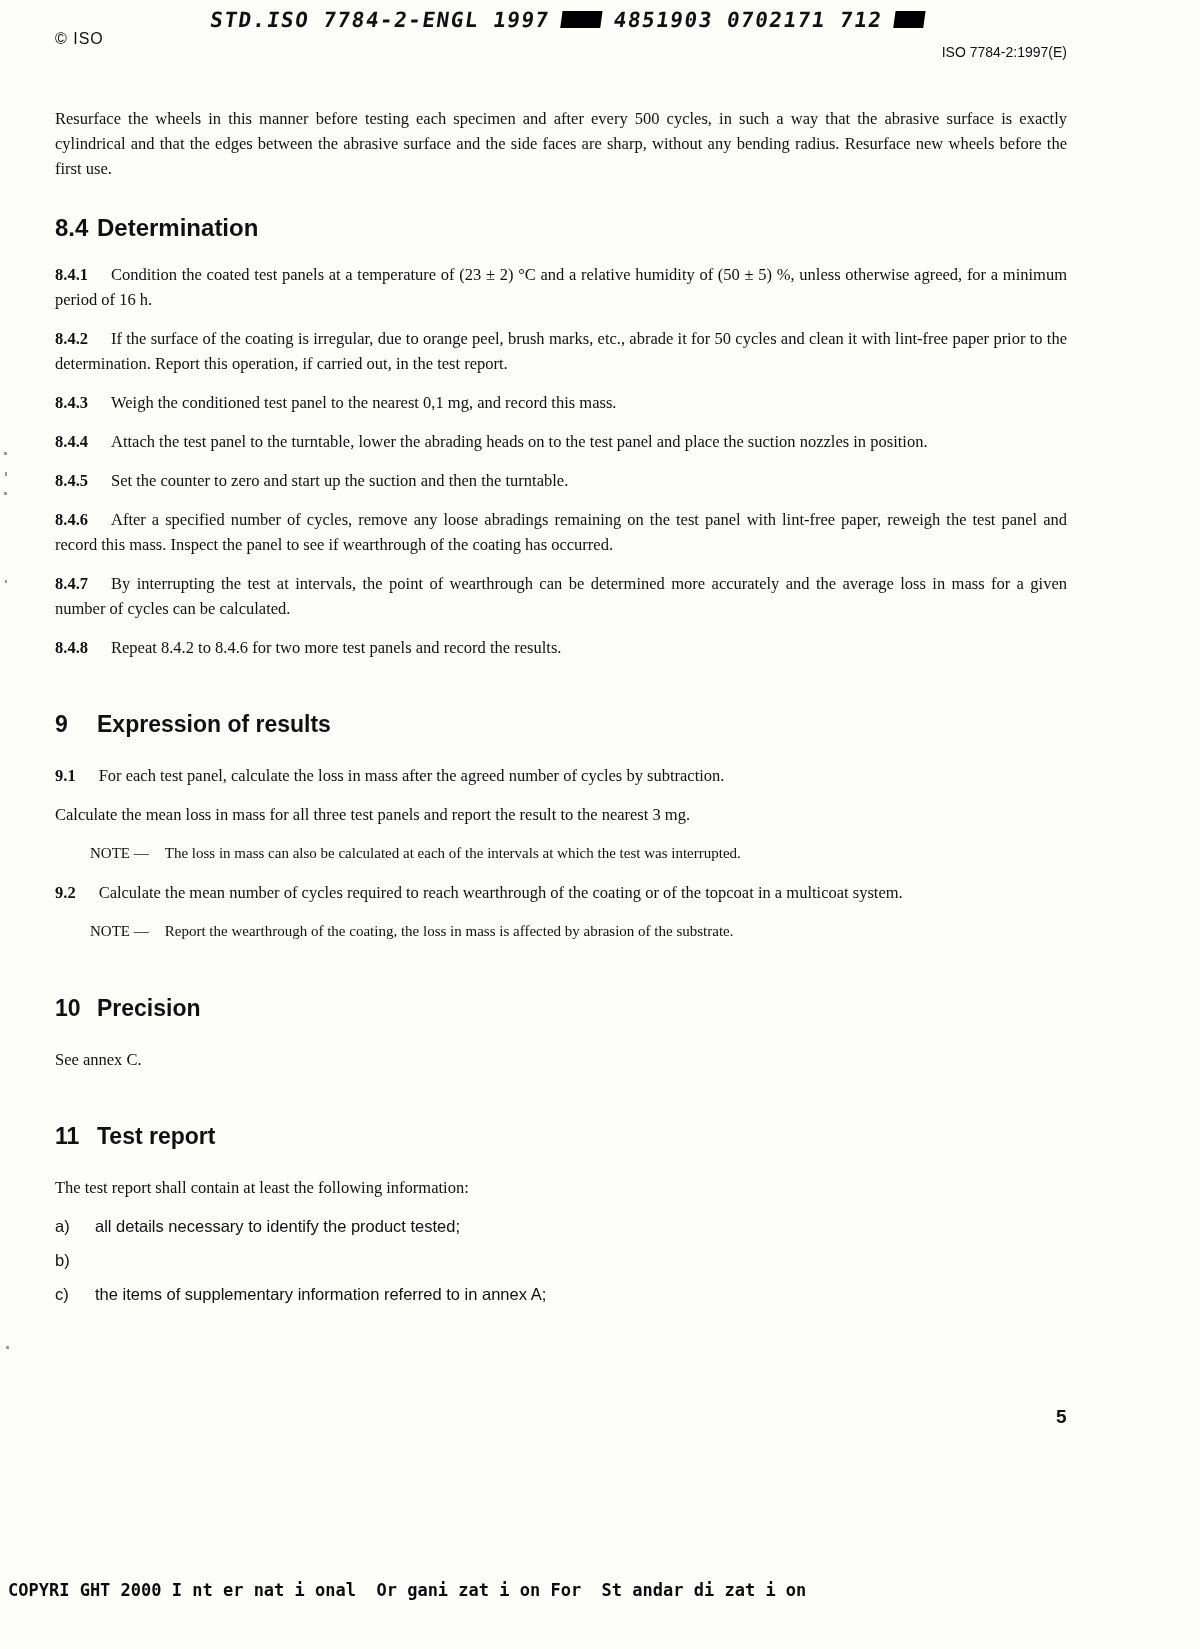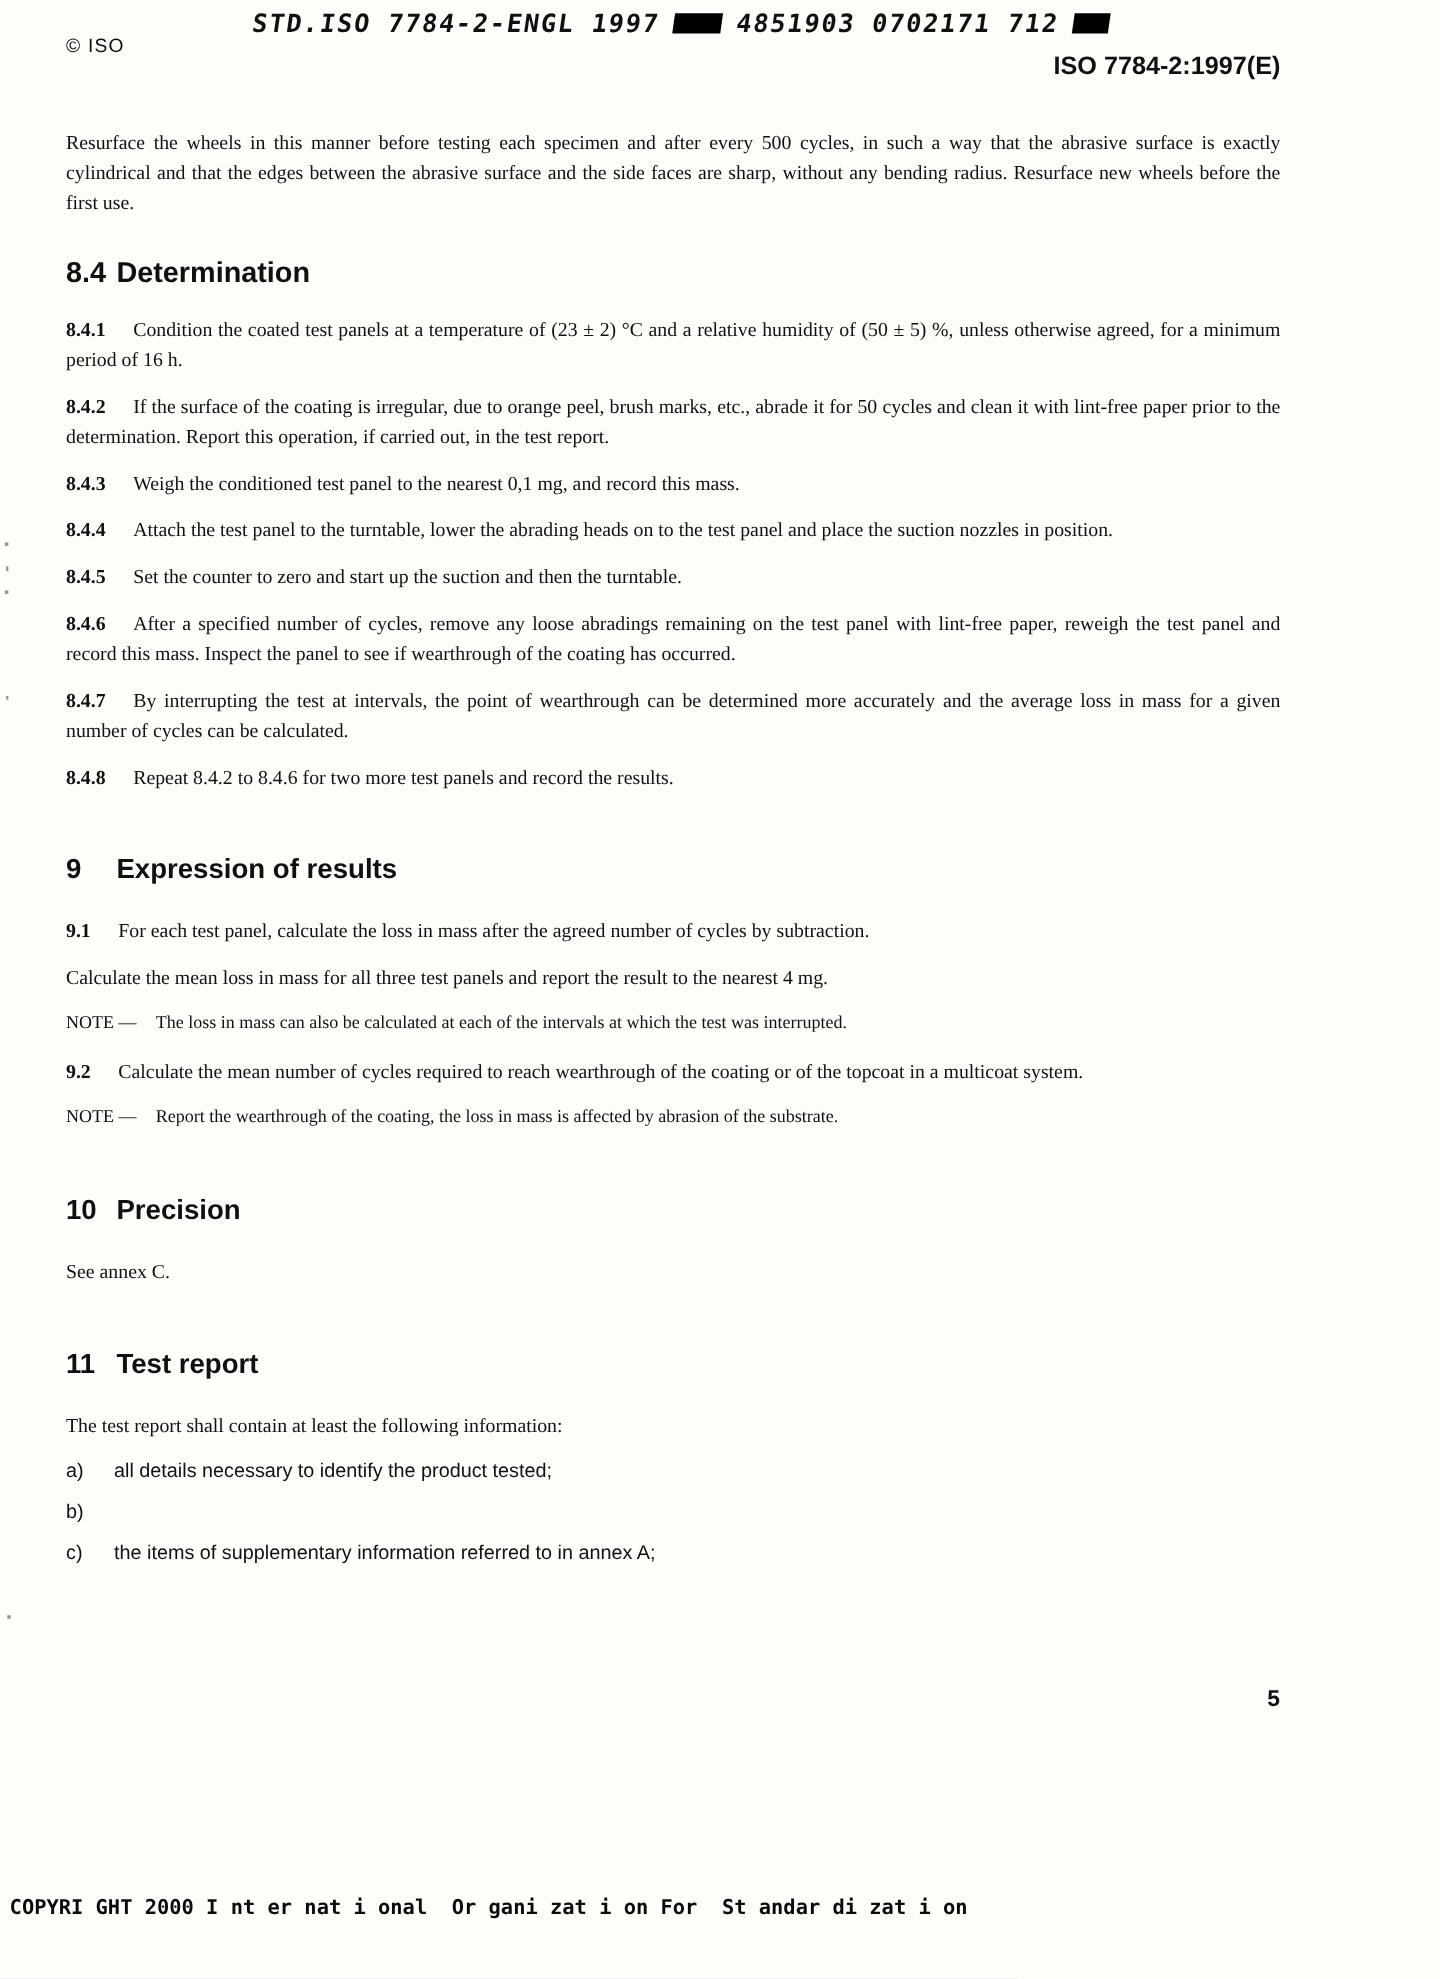--- a/index.html
+++ b/index.html
@@ -14,35 +14,35 @@
     font-family:"DejaVu Sans Mono","Liberation Mono",monospace;
     font-weight:bold; font-size:21px; letter-spacing:1.5px;
     transform:skewX(-8deg); transform-origin:left top;
   }
   .scan-line .block {
     display:inline-block; width:40px; height:17px; background:#000;
     margin:0 12px; vertical-align:-1px;
   }
   .scan-line .block2 { width:30px; }
   .iso-mark { position:absolute; left:55px; top:30px; font-size:16px; letter-spacing:1px; }
-  .doc-ref  { position:absolute; right:133px; top:44px; font-size:21px; font-weight:bold; }
+  .doc-ref  { position:absolute; right:133px; top:44px; font-size:14px; font-weight:normal; }
 
   
   .content {
     position:absolute; left:55px; top:106px; width:1012px;
     font-size:16.5px; line-height:25px;
   }
   .content p { margin:0 0 14px; text-align:justify;font-family:Liberation Serif, serif; }
   .num { font-weight:bold; padding-right:23px; }
   .heading { font-weight:bold; }
   .heading .hnum { display:inline-block; min-width:42px; }
   .h2 { font-size:24px; margin:34px 0 22px; }
   .h1 { font-size:23px; margin:52px 0 26px; }
   .note { font-size:15px; }
-  .note-label { padding-right:16px; }
+  .note-label { padding-right:16px;margin-left:35px; }
   .li { display:flex; margin:0 0 9px; }
   .li-label { width:40px; flex:none; }
 
   .page-number { position:absolute; left:1056px; top:1406px; font-size:19px; font-weight:bold; }
 
   .footer {
     position:absolute; left:8px; top:1530px; white-space:pre;
     font-family:"DejaVu Sans Mono","Liberation Mono",monospace;
     font-size:17px; font-weight:bold; line-height:24px; color:#0b0b0b;
   }
@@ -73,21 +73,21 @@
       <p><span class="num">8.4.1</span><span>Condition the coated test panels at a temperature of (23 ± 2) °C and a relative humidity of (50 ± 5) %, unless otherwise agreed, for a minimum period of 16 h.</span></p>
       <p><span class="num">8.4.2</span><span>If the surface of the coating is irregular, due to orange peel, brush marks, etc., abrade it for 50 cycles and clean it with lint-free paper prior to the determination. Report this operation, if carried out, in the test report.</span></p>
       <p><span class="num">8.4.3</span><span>Weigh the conditioned test panel to the nearest 0,1 mg, and record this mass.</span></p>
       <p><span class="num">8.4.4</span><span>Attach the test panel to the turntable, lower the abrading heads on to the test panel and place the suction nozzles in position.</span></p>
       <p><span class="num">8.4.5</span><span>Set the counter to zero and start up the suction and then the turntable.</span></p>
       <p><span class="num">8.4.6</span><span>After a specified number of cycles, remove any loose abradings remaining on the test panel with lint-free paper, reweigh the test panel and record this mass. Inspect the panel to see if wearthrough of the coating has occurred.</span></p>
       <p><span class="num">8.4.7</span><span>By interrupting the test at intervals, the point of wearthrough can be determined more accurately and the average loss in mass for a given number of cycles can be calculated.</span></p>
       <p><span class="num">8.4.8</span><span>Repeat 8.4.2 to 8.4.6 for two more test panels and record the results.</span></p>
       <div class="heading h1"><span class="hnum">9</span><span class="htitle">Expression of results</span></div>
       <p><span class="num">9.1</span><span>For each test panel, calculate the loss in mass after the agreed number of cycles by subtraction.</span></p>
-      <p>Calculate the mean loss in mass for all three test panels and report the result to the nearest 4 mg.</p>
+      <p>Calculate the mean loss in mass for all three test panels and report the result to the nearest 3 mg.</p>
       <p class="note"><span class="note-label">NOTE —</span><span>The loss in mass can also be calculated at each of the intervals at which the test was interrupted.</span></p>
       <p><span class="num">9.2</span><span>Calculate the mean number of cycles required to reach wearthrough of the coating or of the topcoat in a multicoat system.</span></p>
       <p class="note"><span class="note-label">NOTE —</span><span>Report the wearthrough of the coating, the loss in mass is affected by abrasion of the substrate.</span></p>
       <div class="heading h1"><span class="hnum">10</span><span class="htitle">Precision</span></div>
       <p>See annex C.</p>
       <div class="heading h1"><span class="hnum">11</span><span class="htitle">Test report</span></div>
       <p>The test report shall contain at least the following information:</p>
       <div class="li">
         <span class="li-label">a)</span>
         <span>all details necessary to identify the product tested;</span>

